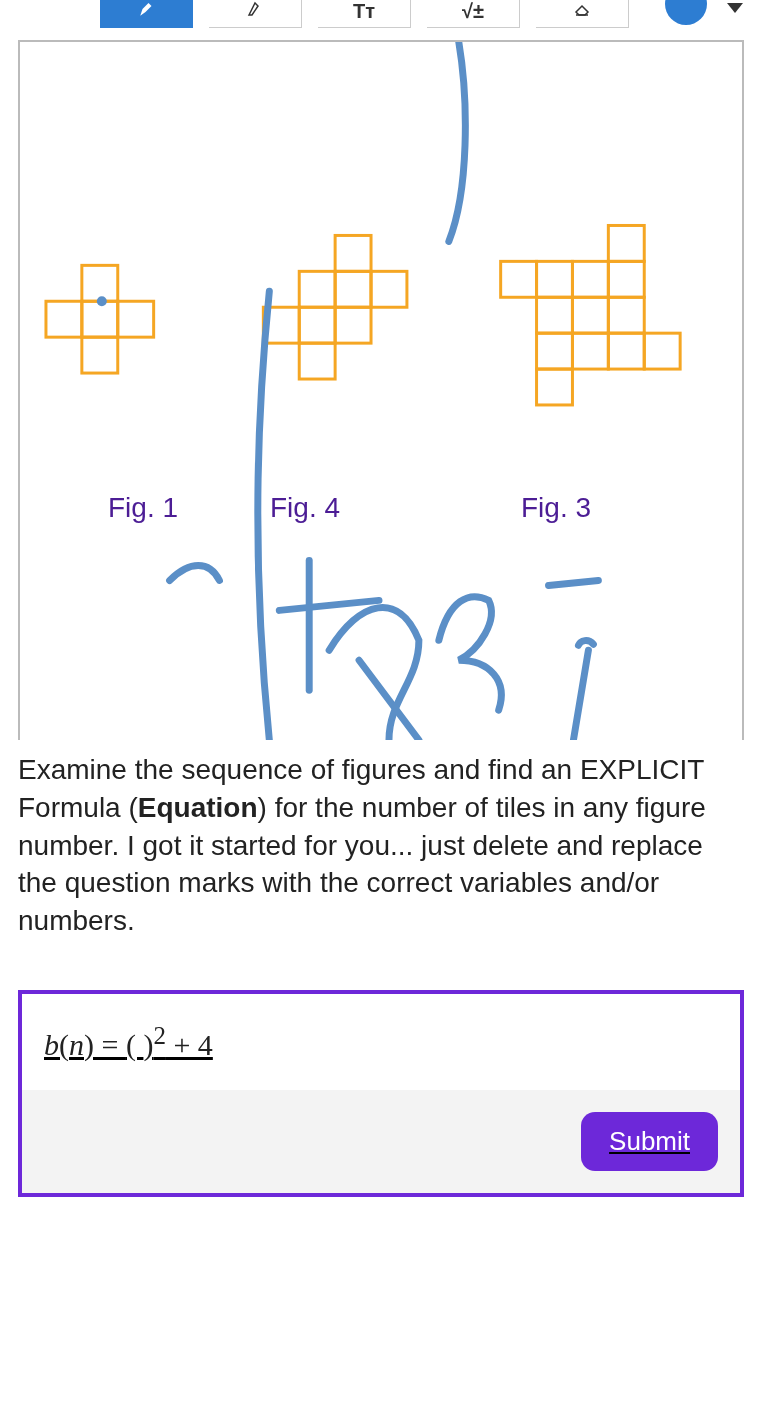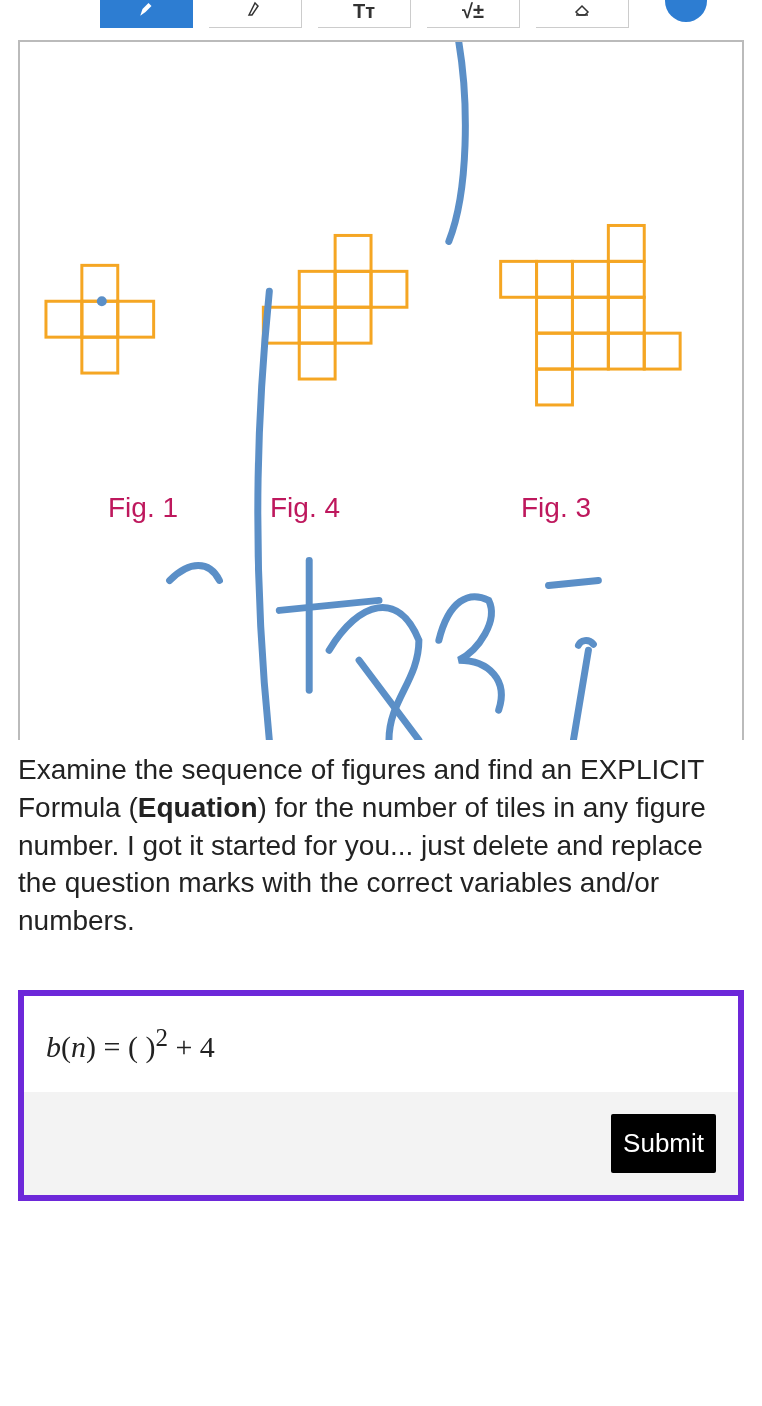--- a/index.html
+++ b/index.html
@@ -4,21 +4,21 @@
 <style>
   * { box-sizing: border-box; }
   body {
     margin: 0;
     font-family: Arial, Helvetica, sans-serif;
     background: #fff;
     width: 762px;
   }
   .toolbar {
     display: flex;
-    align-items: flex-start;
+    align-items: center;
     height: 28px;
     margin-left: 100px;
     gap: 16px;
   }
   .tool-btn {
     width: 93px;
     height: 28px;
     border: 1px solid #ccc;
     border-top: none;
     display: flex;
@@ -60,54 +60,55 @@
     margin: 12px 18px 0 18px;
     border: 2px solid #bbb;
     border-bottom: none;
     height: 700px;
     position: relative;
     overflow: hidden;
   }
   .fig-label {
     position: absolute;
     font-size: 28px;
-    color: #be185d;
+    color: #4c1d95;
   }
   .instructions {
     margin: 11px 18px;
     font-size: 28px;
     line-height: 1.35;
     color: #222;
   }
   .instructions .bold { font-weight: bold; }
   .answer-box {
     margin: 50px 18px 4px 18px;
-    border: 6px solid #6d28d9;
+    border: 4px solid #6d28d9;
+    text-decoration: underline;
   }
   .formula-row {
     padding: 28px 22px;
     font-size: 30px;
     font-family: "Times New Roman", serif;
     color: #222;
     background: #fff;
   }
   .formula-row .fn { font-style: italic; }
   .submit-row {
     background: #f3f3f3;
     padding: 22px;
     display: flex;
     justify-content: flex-end;
   }
   .submit-btn {
-    background: #000000;
+    background: #6d28d9;
     color: #fff;
     font-size: 26px;
-    padding: 14px 12px;
+    padding: 14px 28px;
     border: none;
-    border-radius: 2px;
+    border-radius: 14px;
     cursor: pointer;
   }
 </style>
 </head>
 <body>
 
 <div class="toolbar">
   <div class="tool-btn active">
     <svg width="24" height="18" viewBox="0 0 24 24">
         <path d="M3 21 L6 12 L14 4 L18 8 L10 16 Z" fill="#fff"></path>

